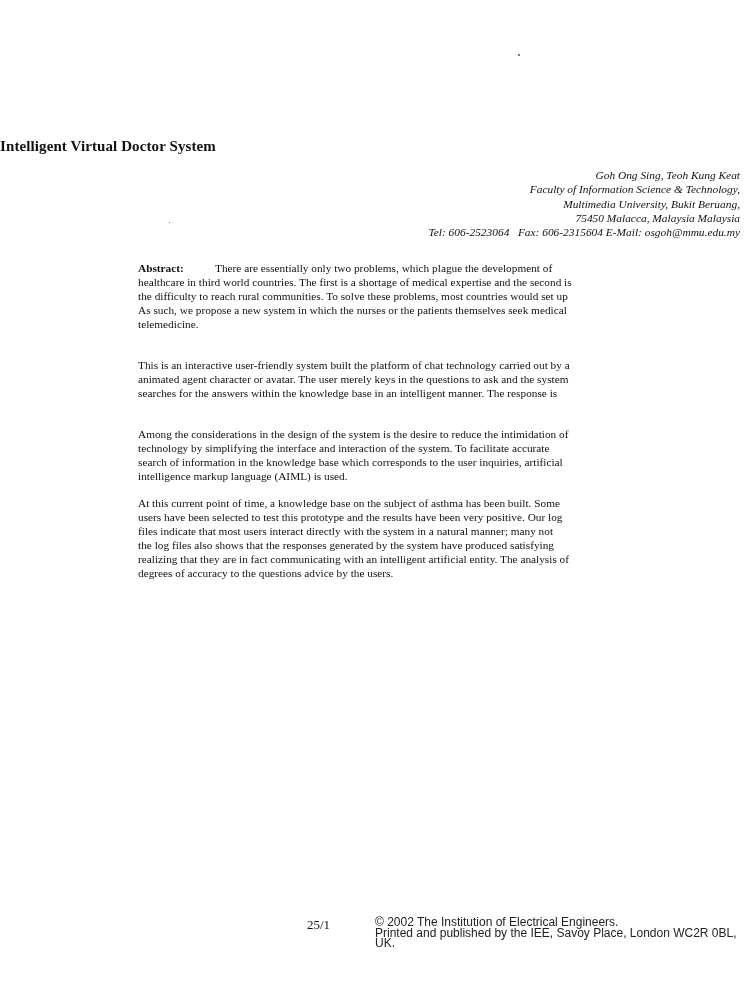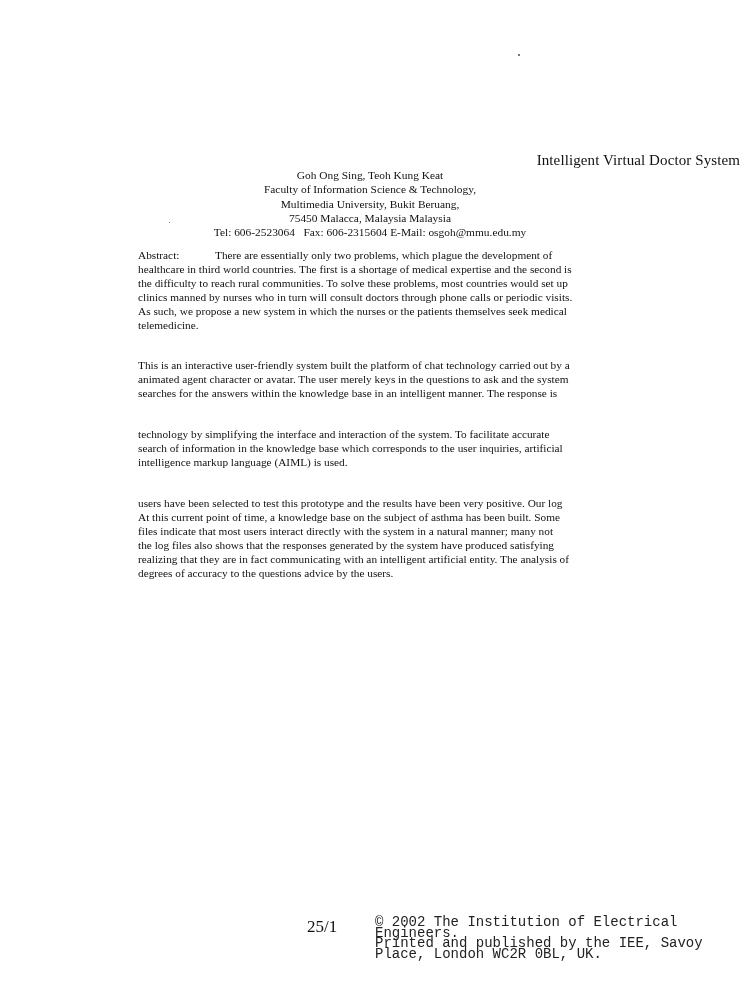--- a/index.html
+++ b/index.html
@@ -1,39 +1,39 @@
 <!DOCTYPE html>
 <html><head>
 <meta charset="utf-8">
 <style>
   html, body { margin: 0; padding: 0; }
   body {
     width: 755px; height: 1000px; background: #ffffff; position: relative; overflow: hidden;
     font-family: "Liberation Serif", "DejaVu Serif", serif; color: #111;
   }
   .title {
-    position: absolute; left: 0; width: 740px; top: 152px; text-align: right;
-    font-weight: normal; font-size: 15px; letter-spacing: 0.1px;
+    position: absolute; left: 0; width: 740px; top: 138px; text-align: left;
+    font-weight: bold; font-size: 15px; letter-spacing: 0.1px;
   }
   .authors {
-    position: absolute; left: 0; width: 740px; top: 168px; text-align: center;
-    font-size: 11.4px; line-height: 14.3px;
+    position: absolute; left: 0; width: 740px; top: 168px; text-align: right;
+    font-size: 11.4px; line-height: 14.3px; font-style: italic;
   }
   .authors div { white-space: nowrap; }
   .para {
     position: absolute; left: 138px; width: 460px; font-size: 11.3px; line-height: 14px;
   }
   .para .line { white-space: nowrap; display: block; }
-  .abs-label { font-weight: normal; display: inline-block; width: 77px; }
+  .abs-label { font-weight: bold; display: inline-block; width: 77px; margin-top: 13px; }
   .footer-page {
-    position: absolute; left: 307px; top: 917px; font-size: 17px;
+    position: absolute; left: 307px; top: 917px; font-size: 13px;
   }
   .footer-copy {
-    position: absolute; left: 375px; top: 917px; font-family: Liberation Mono, monospace;
-    font-size: 14px; line-height: 10.5px; color: #222;
+    position: absolute; left: 375px; top: 917px; font-family: Liberation Sans, sans-serif;
+    font-size: 12px; line-height: 10.5px; color: #222;
   }
   .speck { position: absolute; width: 2px; height: 2px; background: #777; }
 </style>
 </head>
 <body>
 
 <div class="speck" style="left:518px;top:54px;"></div>
 <div class="speck" style="left:169px;top:222px;width:1px;height:1px;"></div>
 
 <div class="title">Intelligent Virtual Doctor System</div>
@@ -43,40 +43,40 @@
   <div>Faculty of Information Science &amp; Technology,</div>
   <div>Multimedia University, Bukit Beruang,</div>
   <div>75450 Malacca, Malaysia Malaysia</div>
   <div style="white-space:pre;">Tel: 606-2523064   Fax: 606-2315604 E-Mail: osgoh@mmu.edu.my</div>
 </div>
 
 <div class="para" style="top:248px;">
   <span class="line"><span class="abs-label">Abstract:</span><span>There are essentially only two problems, which plague the development of</span></span>
   <span class="line">healthcare in third world countries.  The first is a shortage of medical expertise and the second is</span>
   <span class="line">the difficulty to reach rural communities.  To solve these problems, most countries would set up</span>
-  <span class="line">clinics manned by nurses who in turn will consult doctors through phone calls or periodic visits.</span>
   <span class="line">As such, we propose a new system in which the nurses or the patients themselves seek medical</span>
   <span class="line">telemedicine.</span>
 </div>
 
 <div class="para" style="top:358px;">
   <span class="line">This is an interactive user-friendly system built the platform of chat technology carried out by a</span>
   <span class="line">animated agent character or avatar.  The user merely keys in the questions to ask and the system</span>
   <span class="line">searches for the answers within the knowledge base in an intelligent manner.  The response is</span>
 </div>
 
 <div class="para" style="top:427px;">
+  <span class="line">Among the considerations in the design of the system is the desire to reduce the intimidation of</span>
   <span class="line">technology by simplifying the interface and interaction of the system. To facilitate accurate</span>
   <span class="line">search of information in the knowledge base which corresponds to the user inquiries, artificial</span>
   <span class="line">intelligence markup language (AIML) is used.</span>
 </div>
 
 <div class="para" style="top:496px;">
+  <span class="line">At this current point of time, a knowledge base on the subject of asthma has been built.  Some</span>
   <span class="line">users have been selected to test this prototype and the results have been very positive.  Our log</span>
-  <span class="line">At this current point of time, a knowledge base on the subject of asthma has been built.  Some</span>
   <span class="line">files indicate that most users interact directly with the system in a natural manner; many not</span>
   <span class="line">the log files also shows that the responses generated by the system have produced satisfying</span>
   <span class="line">realizing that they are in fact communicating with an intelligent artificial entity.  The analysis of</span>
   <span class="line">degrees of accuracy to the questions advice by the users.</span>
 </div>
 
 <div class="footer-page">25/1</div>
 <div class="footer-copy">
   <div>© 2002 The Institution of Electrical Engineers.</div>
   <div>Printed and published by the IEE, Savoy Place, London WC2R 0BL, UK.</div>

